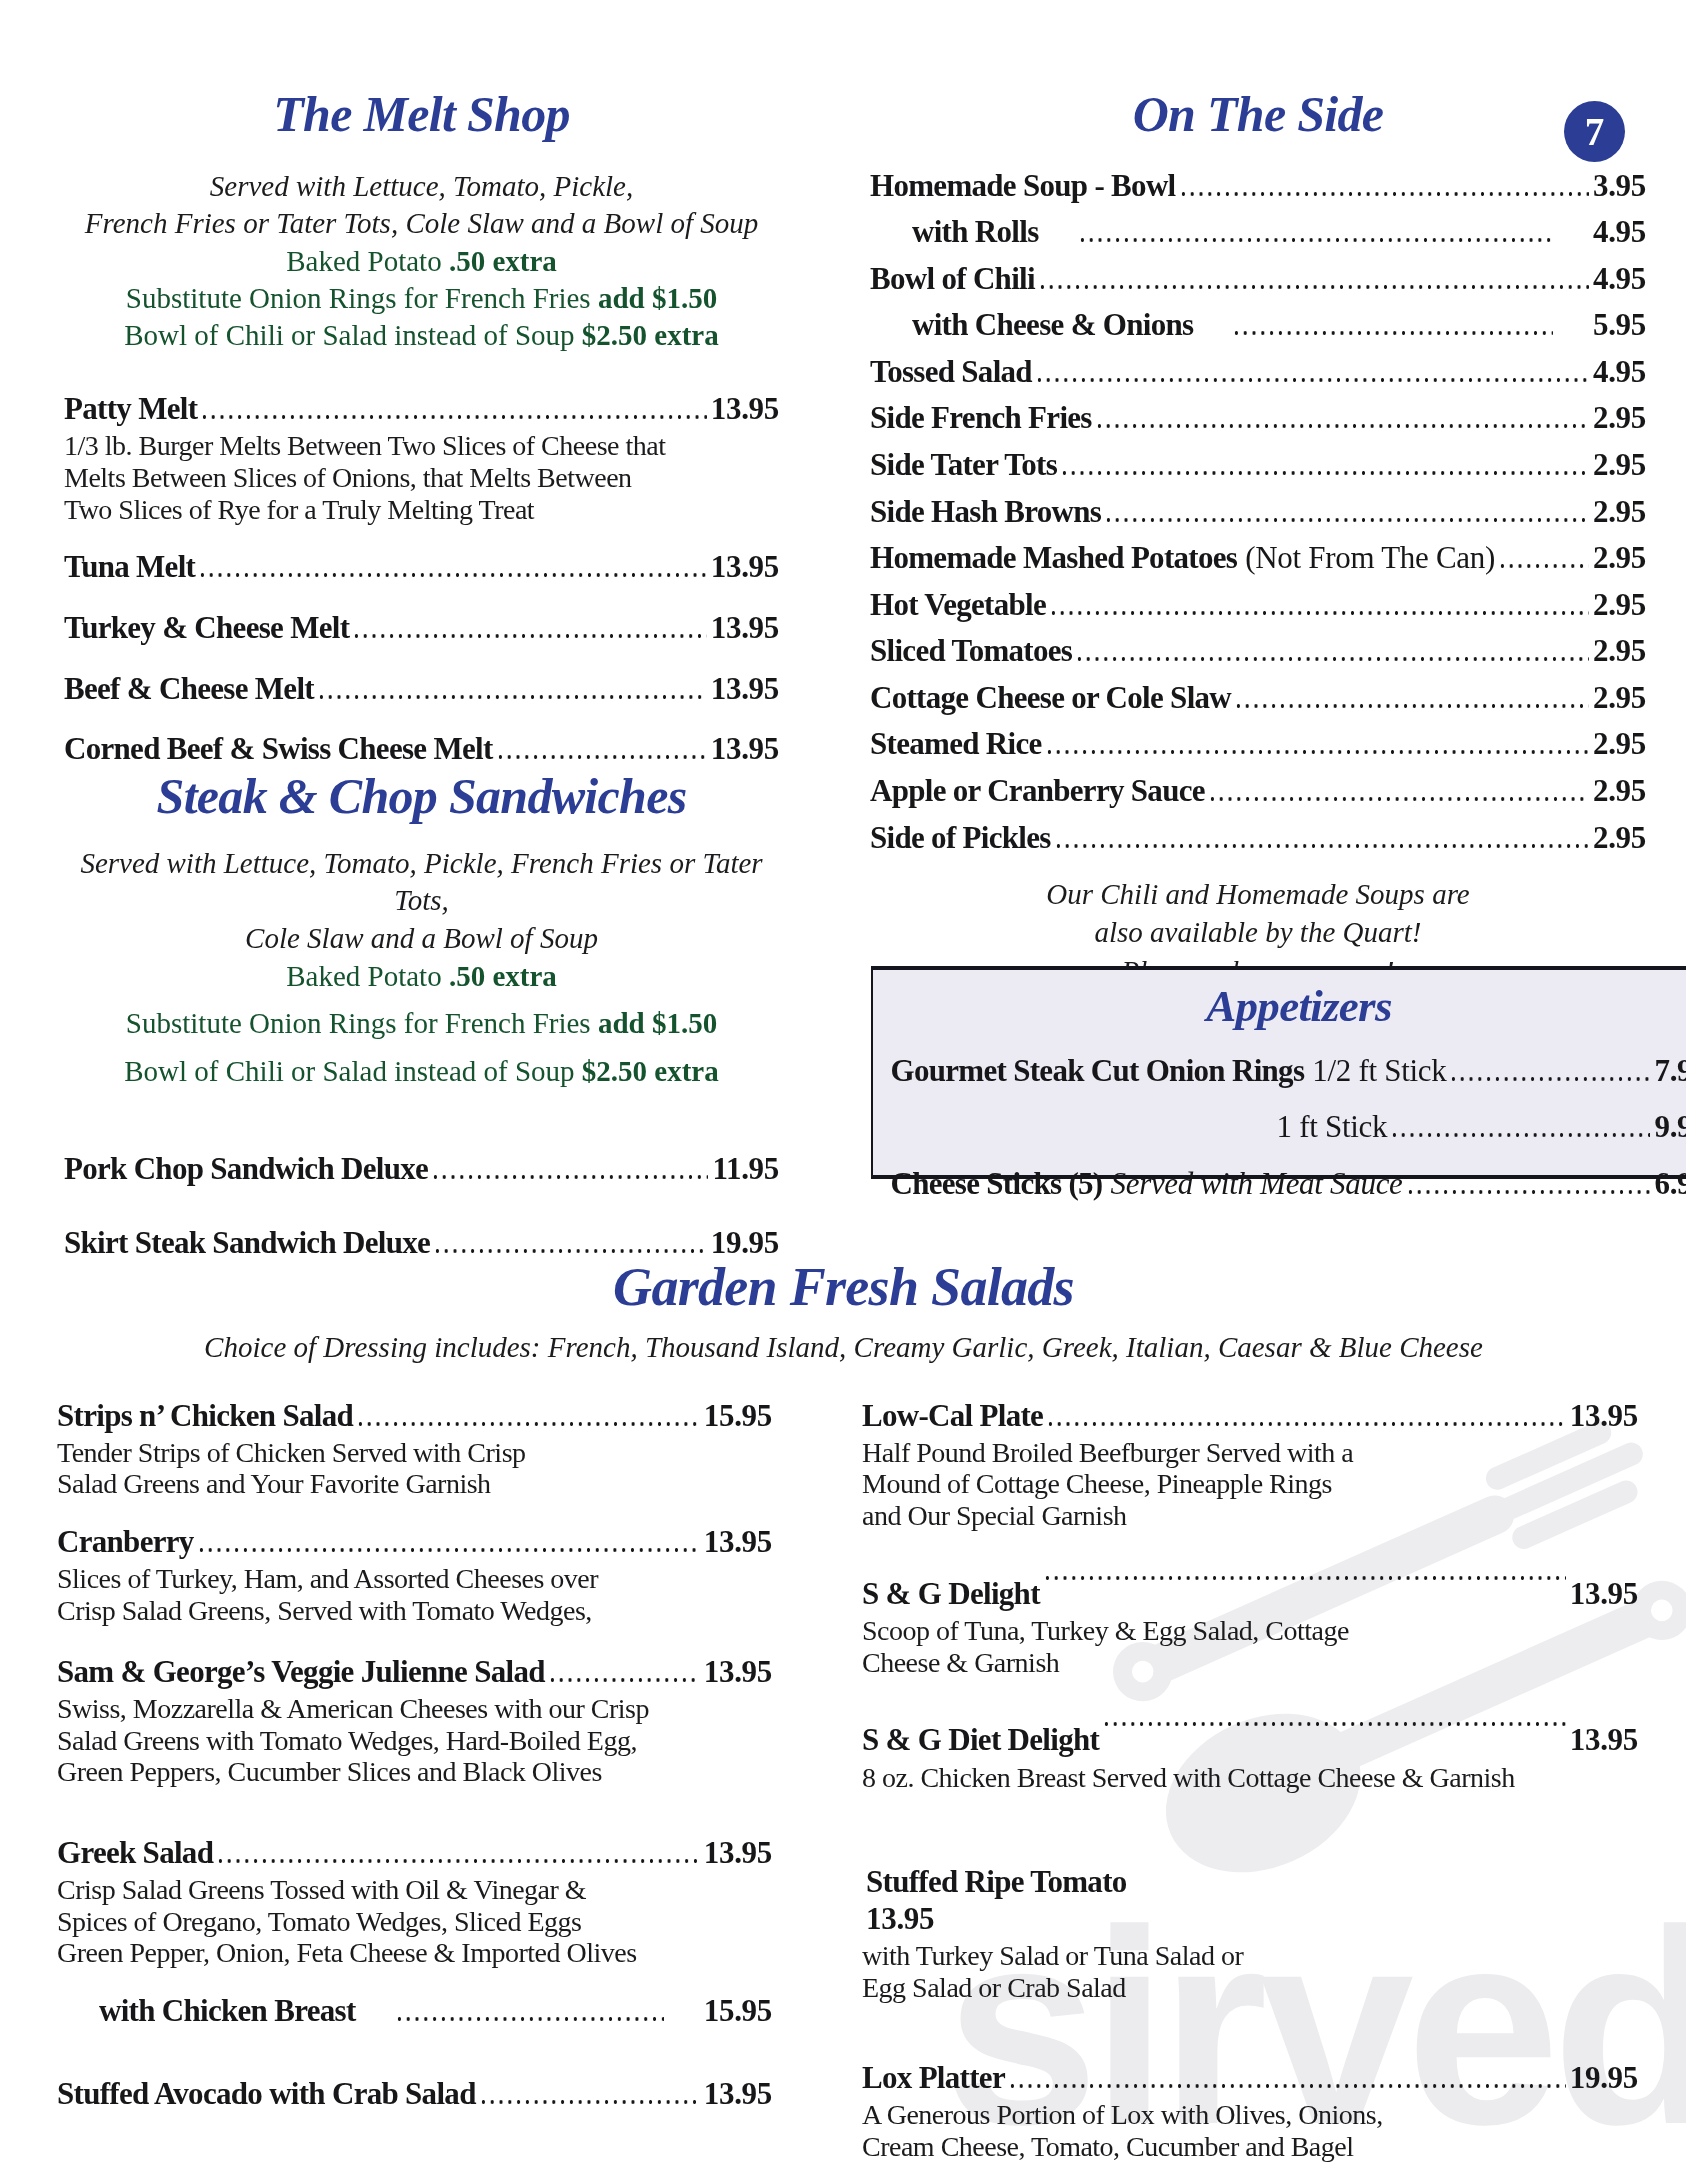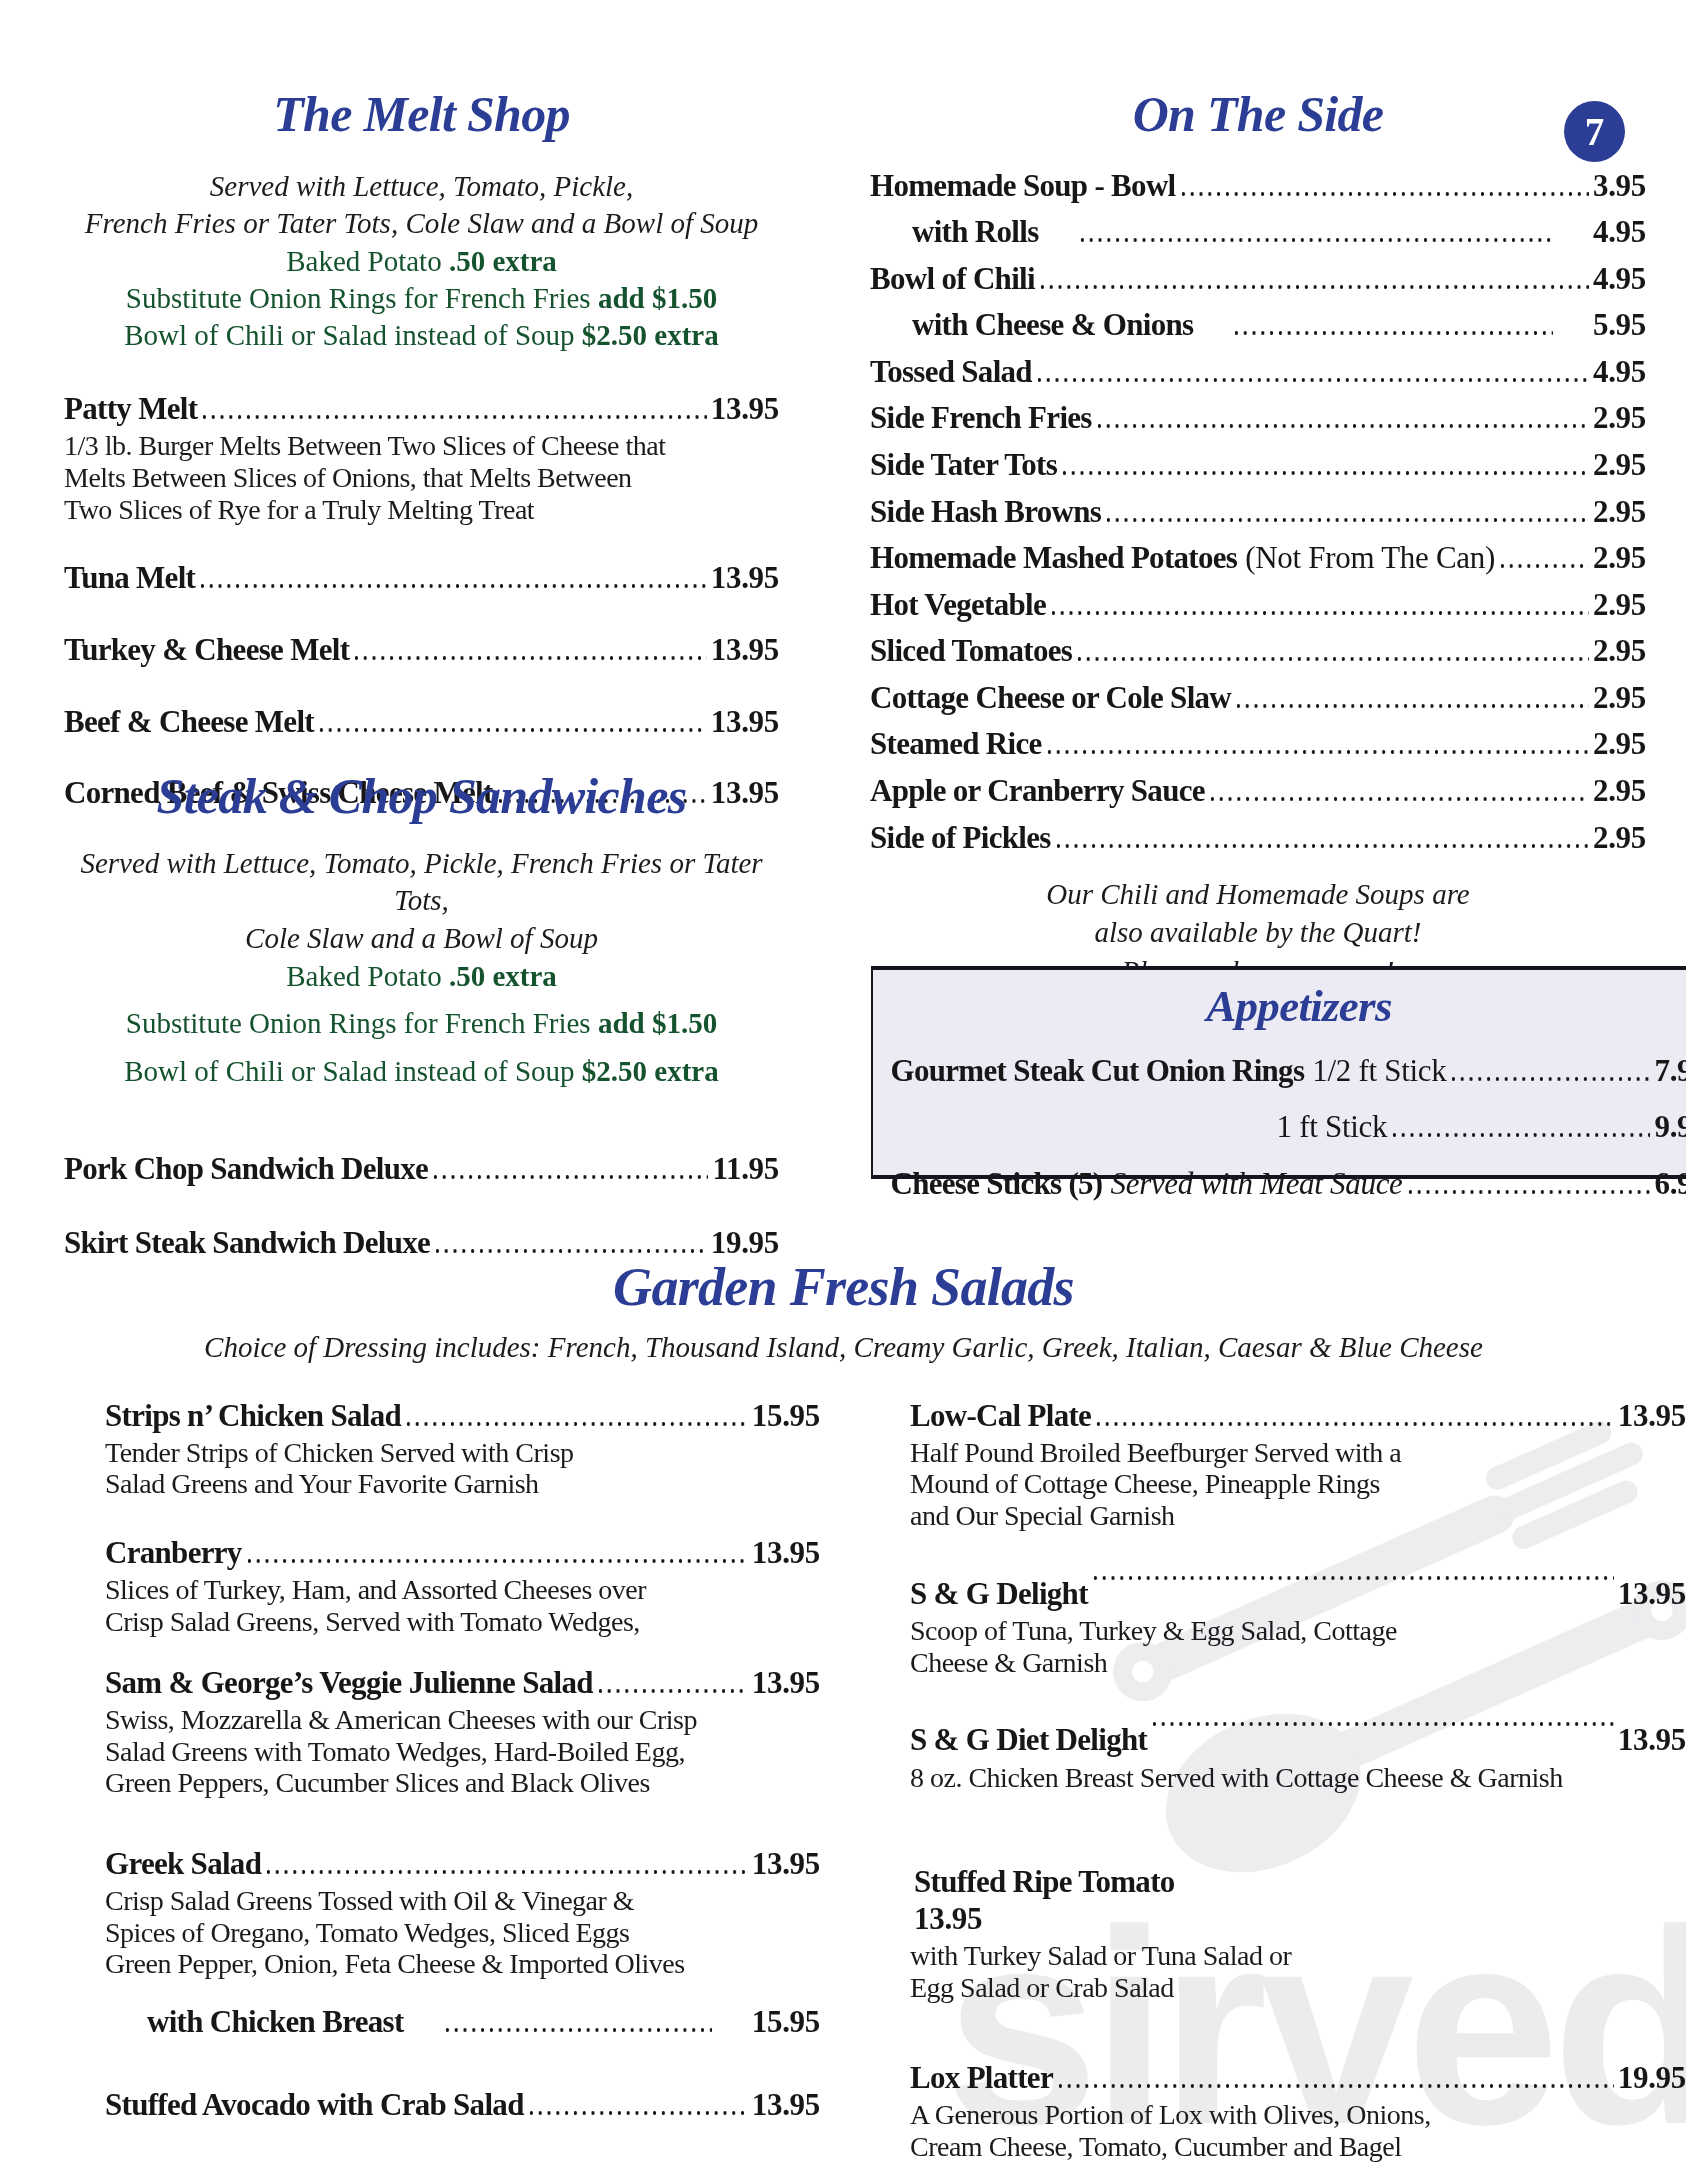--- a/index.html
+++ b/index.html
@@ -53,24 +53,24 @@
   }
   #app-box{
     left:871px;top:966px;width:856px;height:213px;box-sizing:border-box;
     background:#ecebf3;border:2.7px solid #15151d;border-top-width:4.7px;border-bottom-width:4.7px;
     padding:10.8px 17.5px 0 17.5px;
   }
   #app-box .sec-title{font-size:45px;}
   #app-box .row{margin-top:20px;}
   .app-spacer{display:inline-block;width:378px;}
   #salads{left:0;top:1256px;width:1687px;}
-  #salads-cols{display:flex;margin-top:31px;padding-left:48px;}
+  #salads-cols{display:flex;margin-top:31px;}
   #sal-left{margin-left:57px;width:715px;}
   #sal-right{margin-left:90px;width:776px;}
-  .gap48{margin-top:35px;}
+  .gap48{margin-top:24px;}
   .gap40{margin-top:27px;}
   .gap65{margin-top:44px;align-items:center;}
   .gap70{margin-top:47px;}
   .gap36{margin-top:24px;}
   .gap85{margin-top:57px;}
   .gap105{margin-top:71px;flex-direction:column;}
   .mt28{margin-top:19px;}
   .mt36{margin-top:24px;}
   .mt16{margin-top:10.8px;}
   .mt90{margin-top:61px;}

